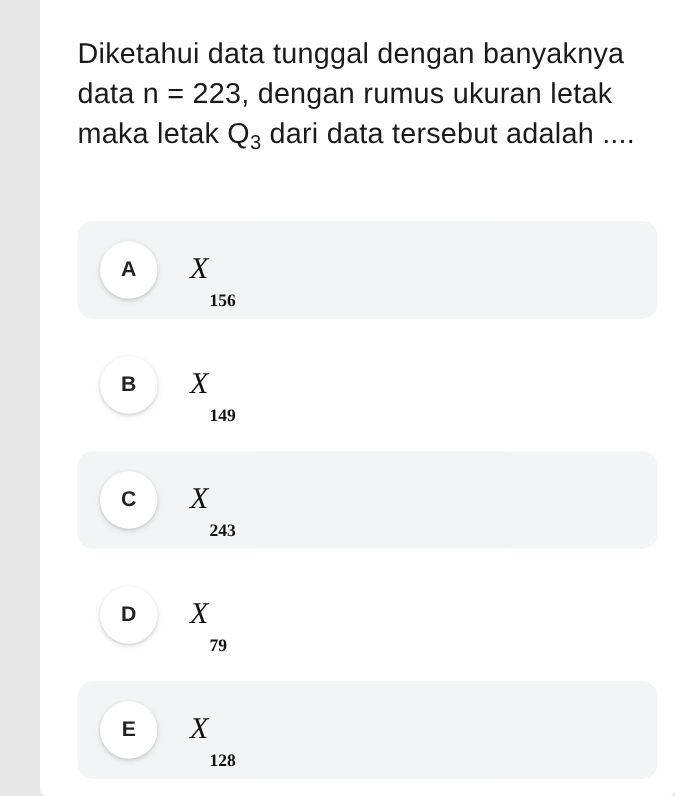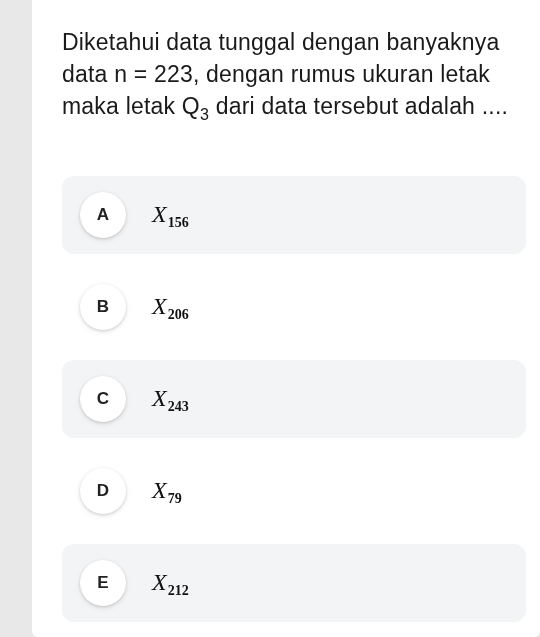--- a/index.html
+++ b/index.html
@@ -61,21 +61,21 @@
       color: #111;
       display: flex;
       align-items: baseline;
     }
     .option-text .base { font-weight: 500; }
     .option-text .sub {
       font-size: 14px;
       font-style: normal;
       font-weight: 600;
       position: relative;
-      top: 5px;
+      top: 23px;
       margin-left: 1px;
       text-align: center;
     }
   </style>
 </head>
 <body>
 
 <div class="card">
 
   <div class="question">
@@ -89,21 +89,21 @@
       <div class="option-text">
         <span class="base">X</span>
           <span class="sub">156</span>
       </div>
     </div>
 
     <div class="option plain">
       <div class="option-letter">B</div>
       <div class="option-text">
         <span class="base">X</span>
-          <span class="sub">206</span>
+          <span class="sub">149</span>
       </div>
     </div>
 
     <div class="option shaded">
       <div class="option-letter">C</div>
       <div class="option-text">
         <span class="base">X</span>
           <span class="sub">243</span>
       </div>
     </div>
@@ -113,18 +113,18 @@
       <div class="option-text">
         <span class="base">X</span>
           <span class="sub">79</span>
       </div>
     </div>
 
     <div class="option shaded">
       <div class="option-letter">E</div>
       <div class="option-text">
         <span class="base">X</span>
-          <span class="sub">212</span>
+          <span class="sub">128</span>
       </div>
     </div>
 
   </div>
 </div>
 
 </body></html>

